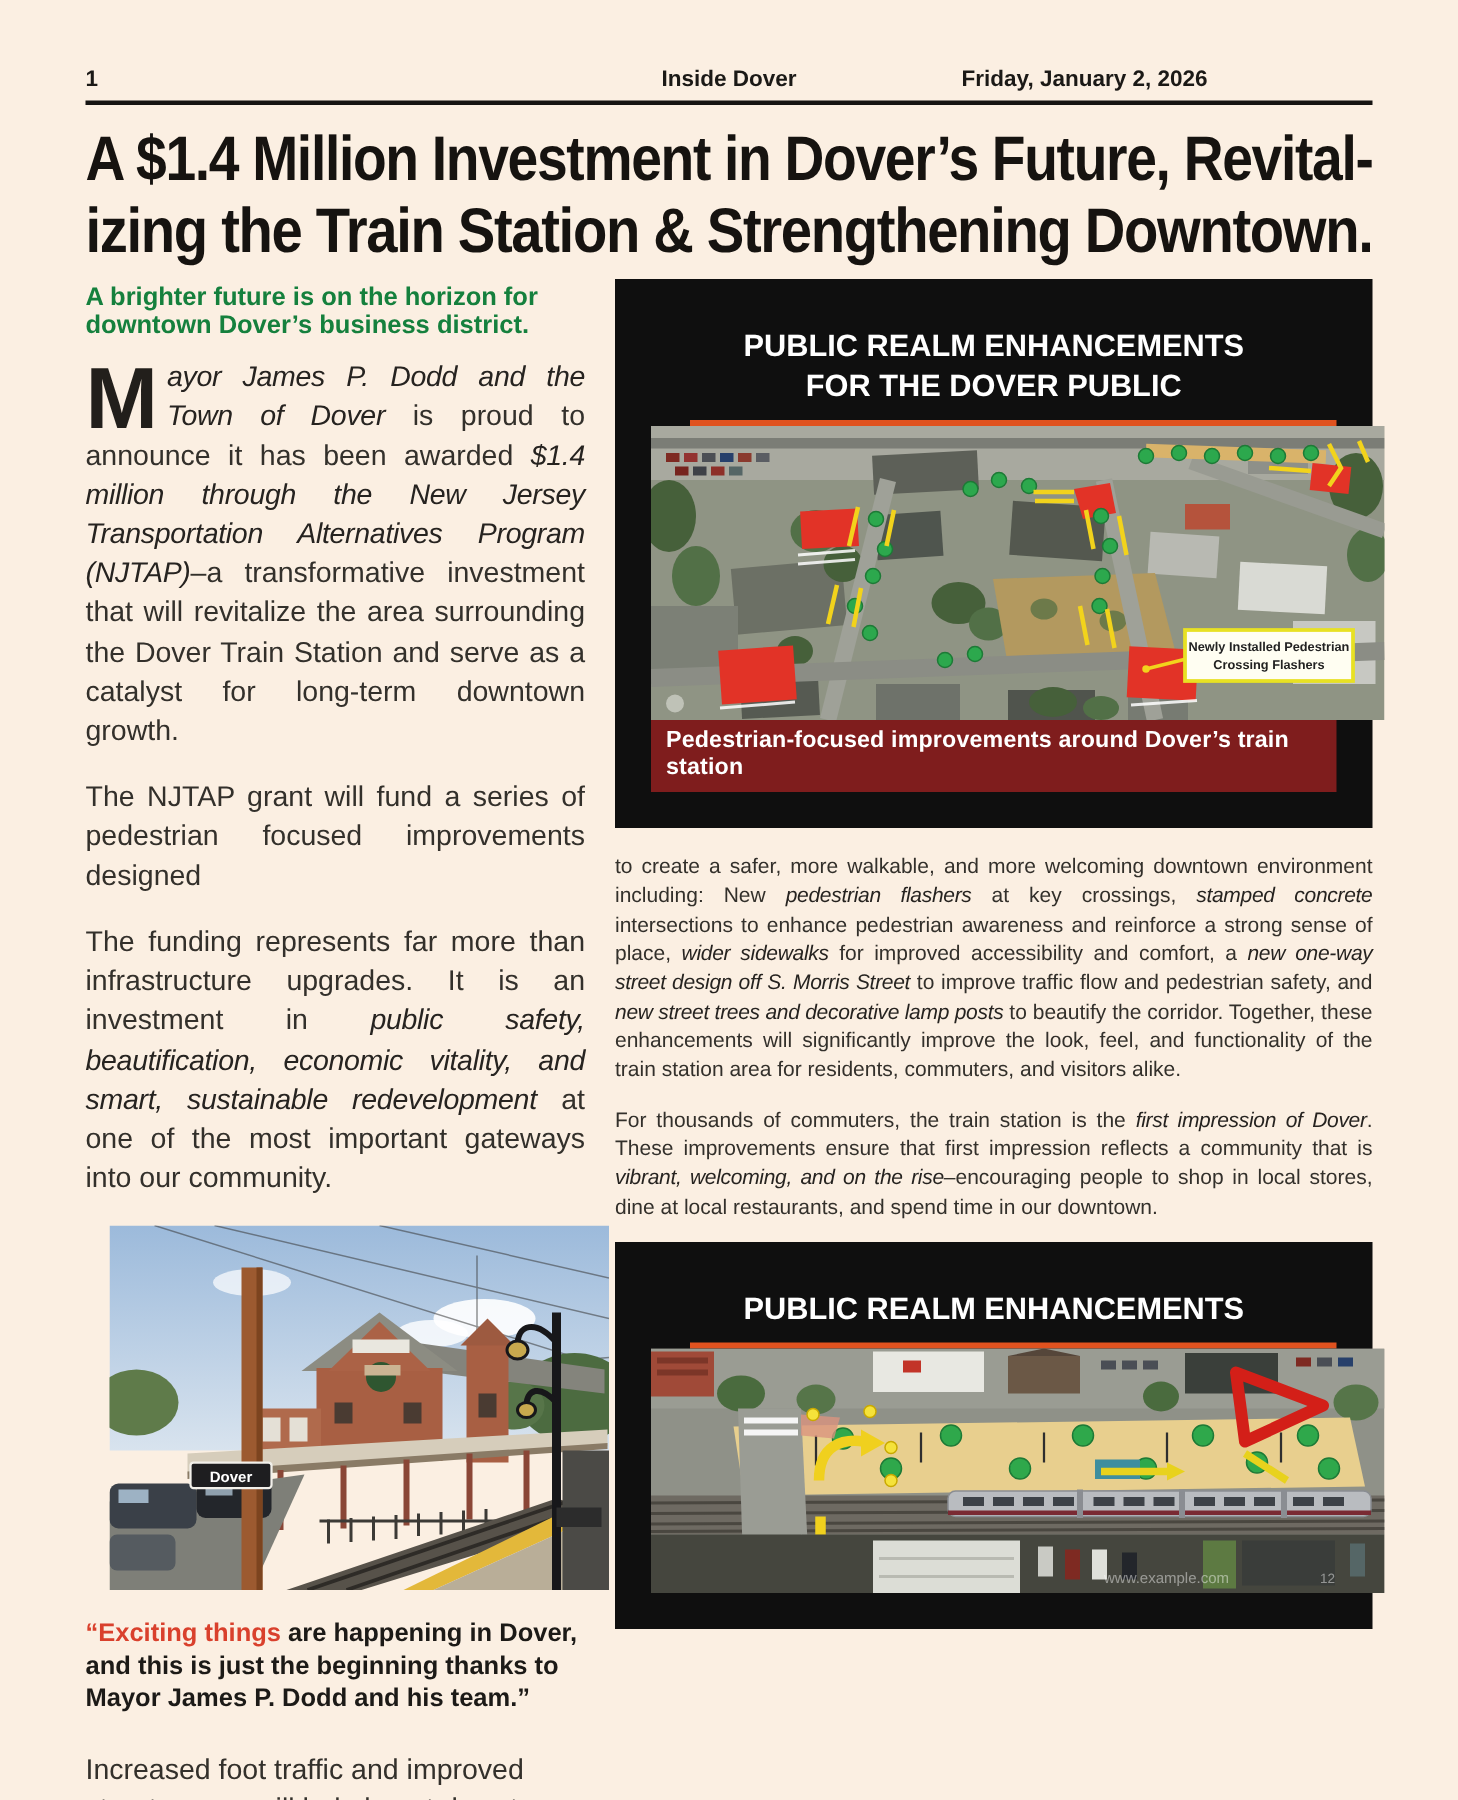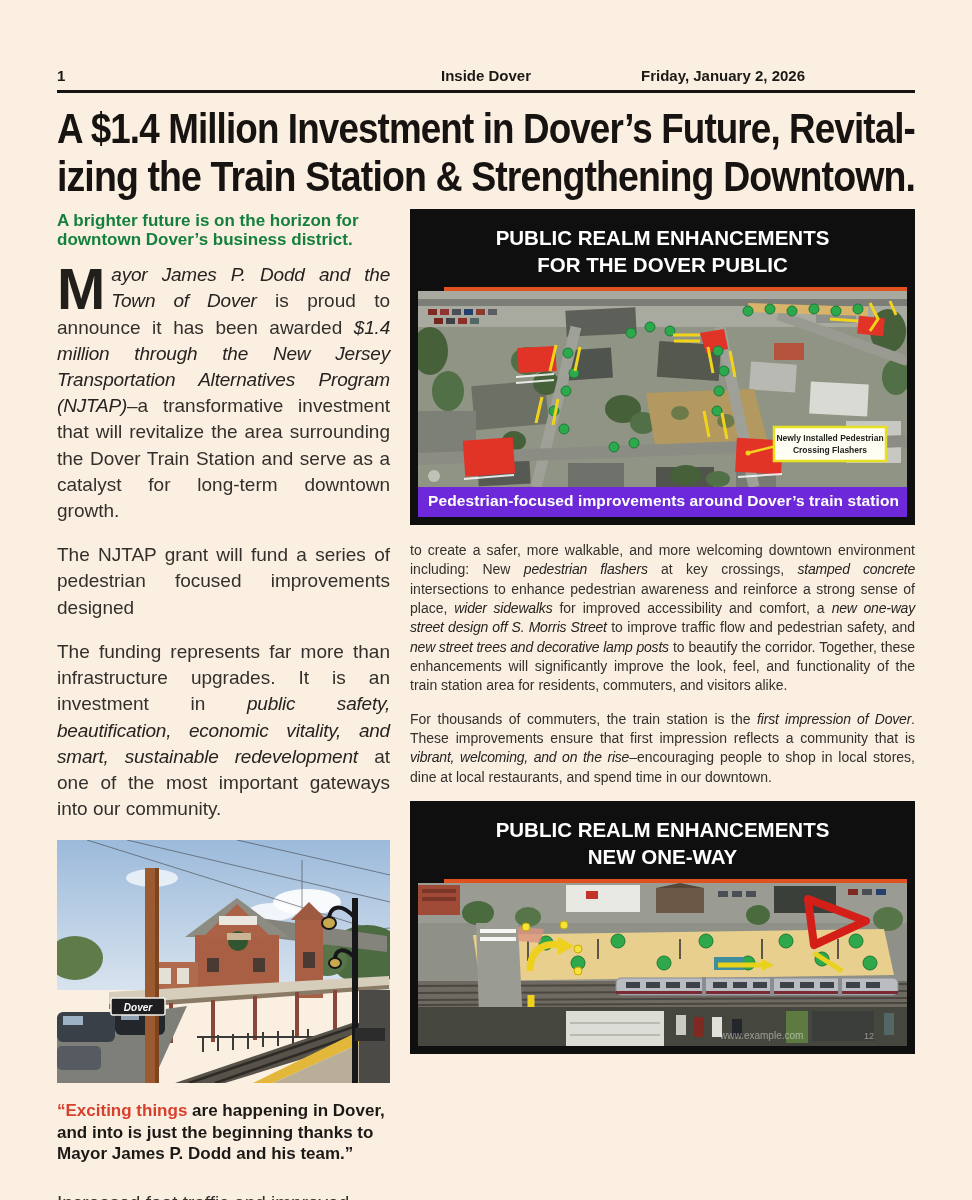--- a/index.html
+++ b/index.html
@@ -1,46 +1,46 @@
 <!DOCTYPE html>
 <html lang="en"><head>
 <meta charset="utf-8">
 <style>
   html,body{margin:0;padding:0;}
   body{width:972px;height:1200px;overflow:hidden;background:#fbefe2;font-family:"Liberation Sans",sans-serif;}
   .page{box-sizing:border-box;width:972px;height:1200px;padding:44px 57px 0;}
   
   .masthead{display:flex;align-items:baseline;font-weight:700;font-size:15px;color:#1b1916;}
   .m-left{flex:1;}
-  .m-center{flex:none;margin-top:23px;}
+  .m-center{flex:none;}
   .m-right{flex:1;text-align:center;}
   .rule{border-top:3px solid #161412;margin-top:6px;}
   
   .headline-svg{display:block;margin:12px 0 8px;}
   .headline-svg text{font-family:"Liberation Sans",sans-serif;font-weight:700;fill:#161310;letter-spacing:-1px;}
   
   .columns{display:flex;gap:20px;align-items:flex-start;}
   .col-left{width:333px;flex:none;}
   .col-right{width:505px;flex:none;}
   
   .standfirst{color:#15803d;font-weight:700;font-size:17px;line-height:1.12;margin:2px 0 13px;}
   .body-text{font-size:19px;line-height:1.38;color:#33302b;text-align:justify;margin:0 0 18px;hyphens:auto;}
   .col-right .body-text{font-size:14px;margin:0 0 14px;}
   .bi{font-weight:400;font-style:italic;letter-spacing:-0.2px;color:#262320;}
   .dropcap{float:left;font-size:58px;line-height:0.8;font-weight:700;color:#221f1b;margin:4px 6px 0 0;font-style:normal;}
   .quote{font-size:17px;font-weight:700;line-height:1.25;color:#1c1a17;margin:13px 0 26px;text-align:left;}
   .quote .hl{color:#d9402c;}
   .plain{text-align:left;}
   
-  .figure{background:#0f0f0f;padding:8px;margin:0 0 16px;}
+  .figure{background:#0f0f0f;padding:24px;margin:0 0 16px;}
   .fig-title{color:#ffffff;font-weight:700;font-size:20.5px;line-height:1.32;text-align:center;padding:7px 0 9px;}
   .fig-rule{height:4px;background:#e0521f;margin-left:26px;}
   .figure svg{display:block;}
-  .fig-caption{background:#6d28d9;color:#fff;font-weight:700;font-size:15.5px;padding:5px 0 7px 10px;letter-spacing:0.1px;}
-  .photo-figure{margin:4px 0 0;font-style:italic;}
+  .fig-caption{background:#7f1d1d;color:#fff;font-weight:700;font-size:15.5px;padding:5px 0 7px 10px;letter-spacing:0.1px;}
+  .photo-figure{margin:4px 16px 0;}
   .map-label{font-family:"Liberation Sans",sans-serif;font-weight:700;fill:#222;}
   .wm{font-family:"Liberation Sans",sans-serif;fill:#ffffff;opacity:.45;}
 </style>
 </head>
 <body>
 
 <div class="page">
 
   <div class="masthead">
     <span class="m-left">1</span>
@@ -152,21 +152,21 @@
             <path d="M298,78 C284,62 272,66 272,80" stroke="#17171a" stroke-width="4" fill="none"></path>
             <ellipse cx="272" cy="83" rx="7" ry="6" fill="#c8a94e" stroke="#17171a" stroke-width="2"></ellipse>
             <path d="M298,118 C287,106 278,109 278,120" stroke="#17171a" stroke-width="4" fill="none"></path>
             <ellipse cx="278" cy="123" rx="6" ry="5" fill="#c8a94e" stroke="#17171a" stroke-width="2"></ellipse>
           </g>
           <rect x="302" y="150" width="31" height="93" fill="#4b4a46"></rect>
           <rect x="298" y="188" width="30" height="13" fill="#2c2c2c"></rect>
         </svg>
       </div>
 
-      <p class="quote"><span class="hl">“Exciting things</span><span> are happening in Dover, and into is just the beginning thanks to Mayor James P. Dodd and his team.”</span></p>
+      <p class="quote"><span class="hl">“Exciting things</span><span> are happening in Dover, and this is just the beginning thanks to Mayor James P. Dodd and his team.”</span></p>
 
       <p class="body-text plain">Increased foot traffic and improved streetscapes will help boost downtown activity, support local businesses, and strengthen Dover’s local economy.</p>
     </div>
 
     <div class="col-right">
 
       <div class="figure">
         <div class="fig-title">
           <div>PUBLIC REALM ENHANCEMENTS</div>
           <div>FOR THE DOVER PUBLIC</div>
@@ -289,21 +289,20 @@
         <div class="fig-caption">Pedestrian-focused improvements around Dover’s train station</div>
       </div>
 
       <p class="body-text"><span>to create a safer, more walkable, and more welcoming downtown environment including: New </span><span class="bi">pedestrian flashers</span><span> at key crossings, </span><span class="bi">stamped concrete</span><span> intersections to enhance pedestrian awareness and reinforce a strong sense of place, </span><span class="bi">wider sidewalks</span><span> for improved accessibility and comfort, a </span><span class="bi">new one-way street design off S. Morris Street</span><span> to improve traffic flow and pedestrian safety, and </span><span class="bi">new street trees and decorative lamp posts</span><span> to beautify the corridor. Together, these enhancements will significantly improve the look, feel, and functionality of the train station area for residents, commuters, and visitors alike.</span></p>
 
       <p class="body-text"><span>For thousands of commuters, the train station is the </span><span class="bi">first impression of Dover</span><span>. These improvements ensure that first impression reflects a community that is </span><span class="bi">vibrant, welcoming, and on the rise</span><span>–encouraging people to shop in local stores, dine at local restaurants, and spend time in our downtown.</span></p>
 
       <div class="figure">
         <div class="fig-title">
           <div>PUBLIC REALM ENHANCEMENTS</div>
-          <div>NEW ONE-WAY</div>
         </div>
         <div class="fig-rule"></div>
         <svg width="489" height="163" viewBox="0 0 489 163">
           <rect width="489" height="163" fill="#8f9188"></rect>
           <g>
             <rect x="0" y="0" width="489" height="40" fill="#9a9c93"></rect>
             <rect x="148" y="2" width="74" height="27" fill="#e8e8e2"></rect>
             <rect x="168" y="8" width="12" height="8" fill="#c23428"></rect>
             <rect x="238" y="5" width="48" height="25" fill="#6b5846"></rect>
             <polygon points="238,5 262,0 286,5" fill="#55463a"></polygon>

